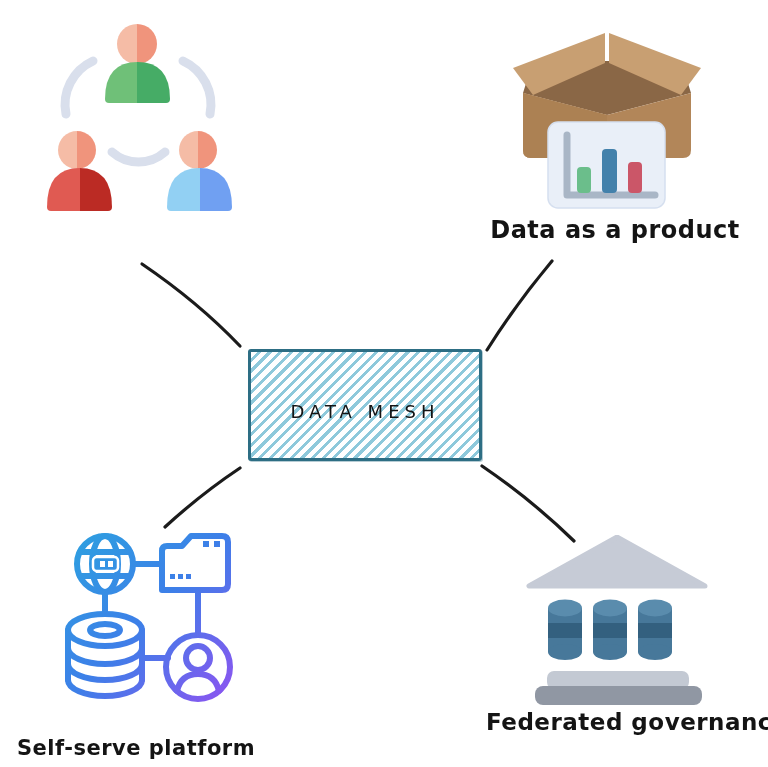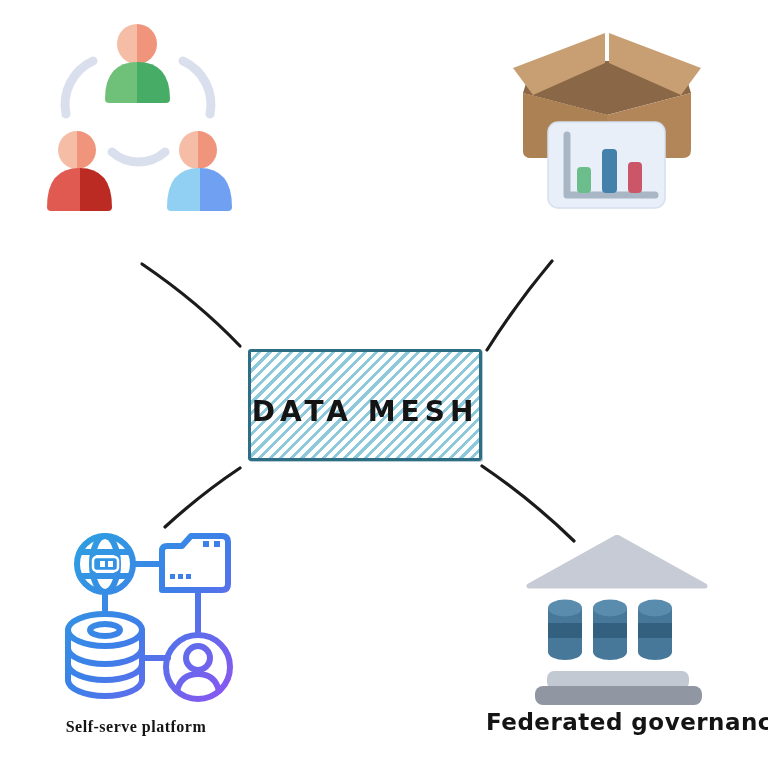--- a/index.html
+++ b/index.html
@@ -8,32 +8,32 @@
     overflow:hidden; font-family:"DejaVu Sans", sans-serif;
   }
   .abs { position:absolute; }
   svg { display:block; }
   .node-label {
     position:absolute; text-align:center; color:#141414;
     font-weight:600; letter-spacing:0.5px; white-space:nowrap;
   }
   .lbl-tl { left:20px;  top:219px; width:266px; font-size:24px; }
   .lbl-tr { left:488px; top:216px; width:254px; font-size:24px; }
-  .lbl-bl { left:8px;   top:718px; width:256px; font-size:16px;font-family:Liberation Serif, serif; }
+  .lbl-bl { left:8px;   top:736px; width:256px; font-size:21px; }
   .lbl-br { left:486px; top:709px; width:266px; font-size:23px; }
   .center-box {
     position:absolute; left:248px; top:349px; width:234px; height:112px;
     box-sizing:border-box;
     border:3px solid #2D6E84; border-radius:3px;
     background:repeating-linear-gradient(135deg,#ffffff 0px,#ffffff 4.5px,#8EC9DB 4.5px,#8EC9DB 7.5px);
     display:flex; align-items:center; justify-content:center;
     box-shadow:1px 1px 0 rgba(45,110,132,0.35);
   }
   .center-box span {
-    font-size:28px; font-weight:700; letter-spacing:5px; color:#141414;margin-top:13px;
+    font-size:18px; font-weight:400; letter-spacing:5px; color:#141414;margin-top:13px;
   }
 </style>
 </head>
 <body>
 
 <div class="canvas">
 
   <svg class="abs" style="left:0;top:0" width="768" height="767" viewBox="0 0 768 767">
     <g fill="none" stroke="#1B1B1B" stroke-width="3.2" stroke-linecap="round">
       <path d="M142,264 Q198,302 240,346"></path>
@@ -168,16 +168,17 @@
       <ellipse cx="130" cy="73" rx="17" ry="8.5" fill="#5A8CAD"></ellipse>
     </g>
     <rect x="22" y="136" width="142" height="18" rx="7" fill="#C3C9D3"></rect>
     <rect x="10" y="151" width="167" height="19" rx="8" fill="#9097A3"></rect>
   </svg>
 
   <div class="center-box">
     <span>DATA MESH</span>
   </div>
 
+  <div class="node-label lbl-tr">Data as a product</div>
   <div class="node-label lbl-bl">Self-serve platform</div>
   <div class="node-label lbl-br">Federated governance</div>
 
 </div>
 
 </body></html>

